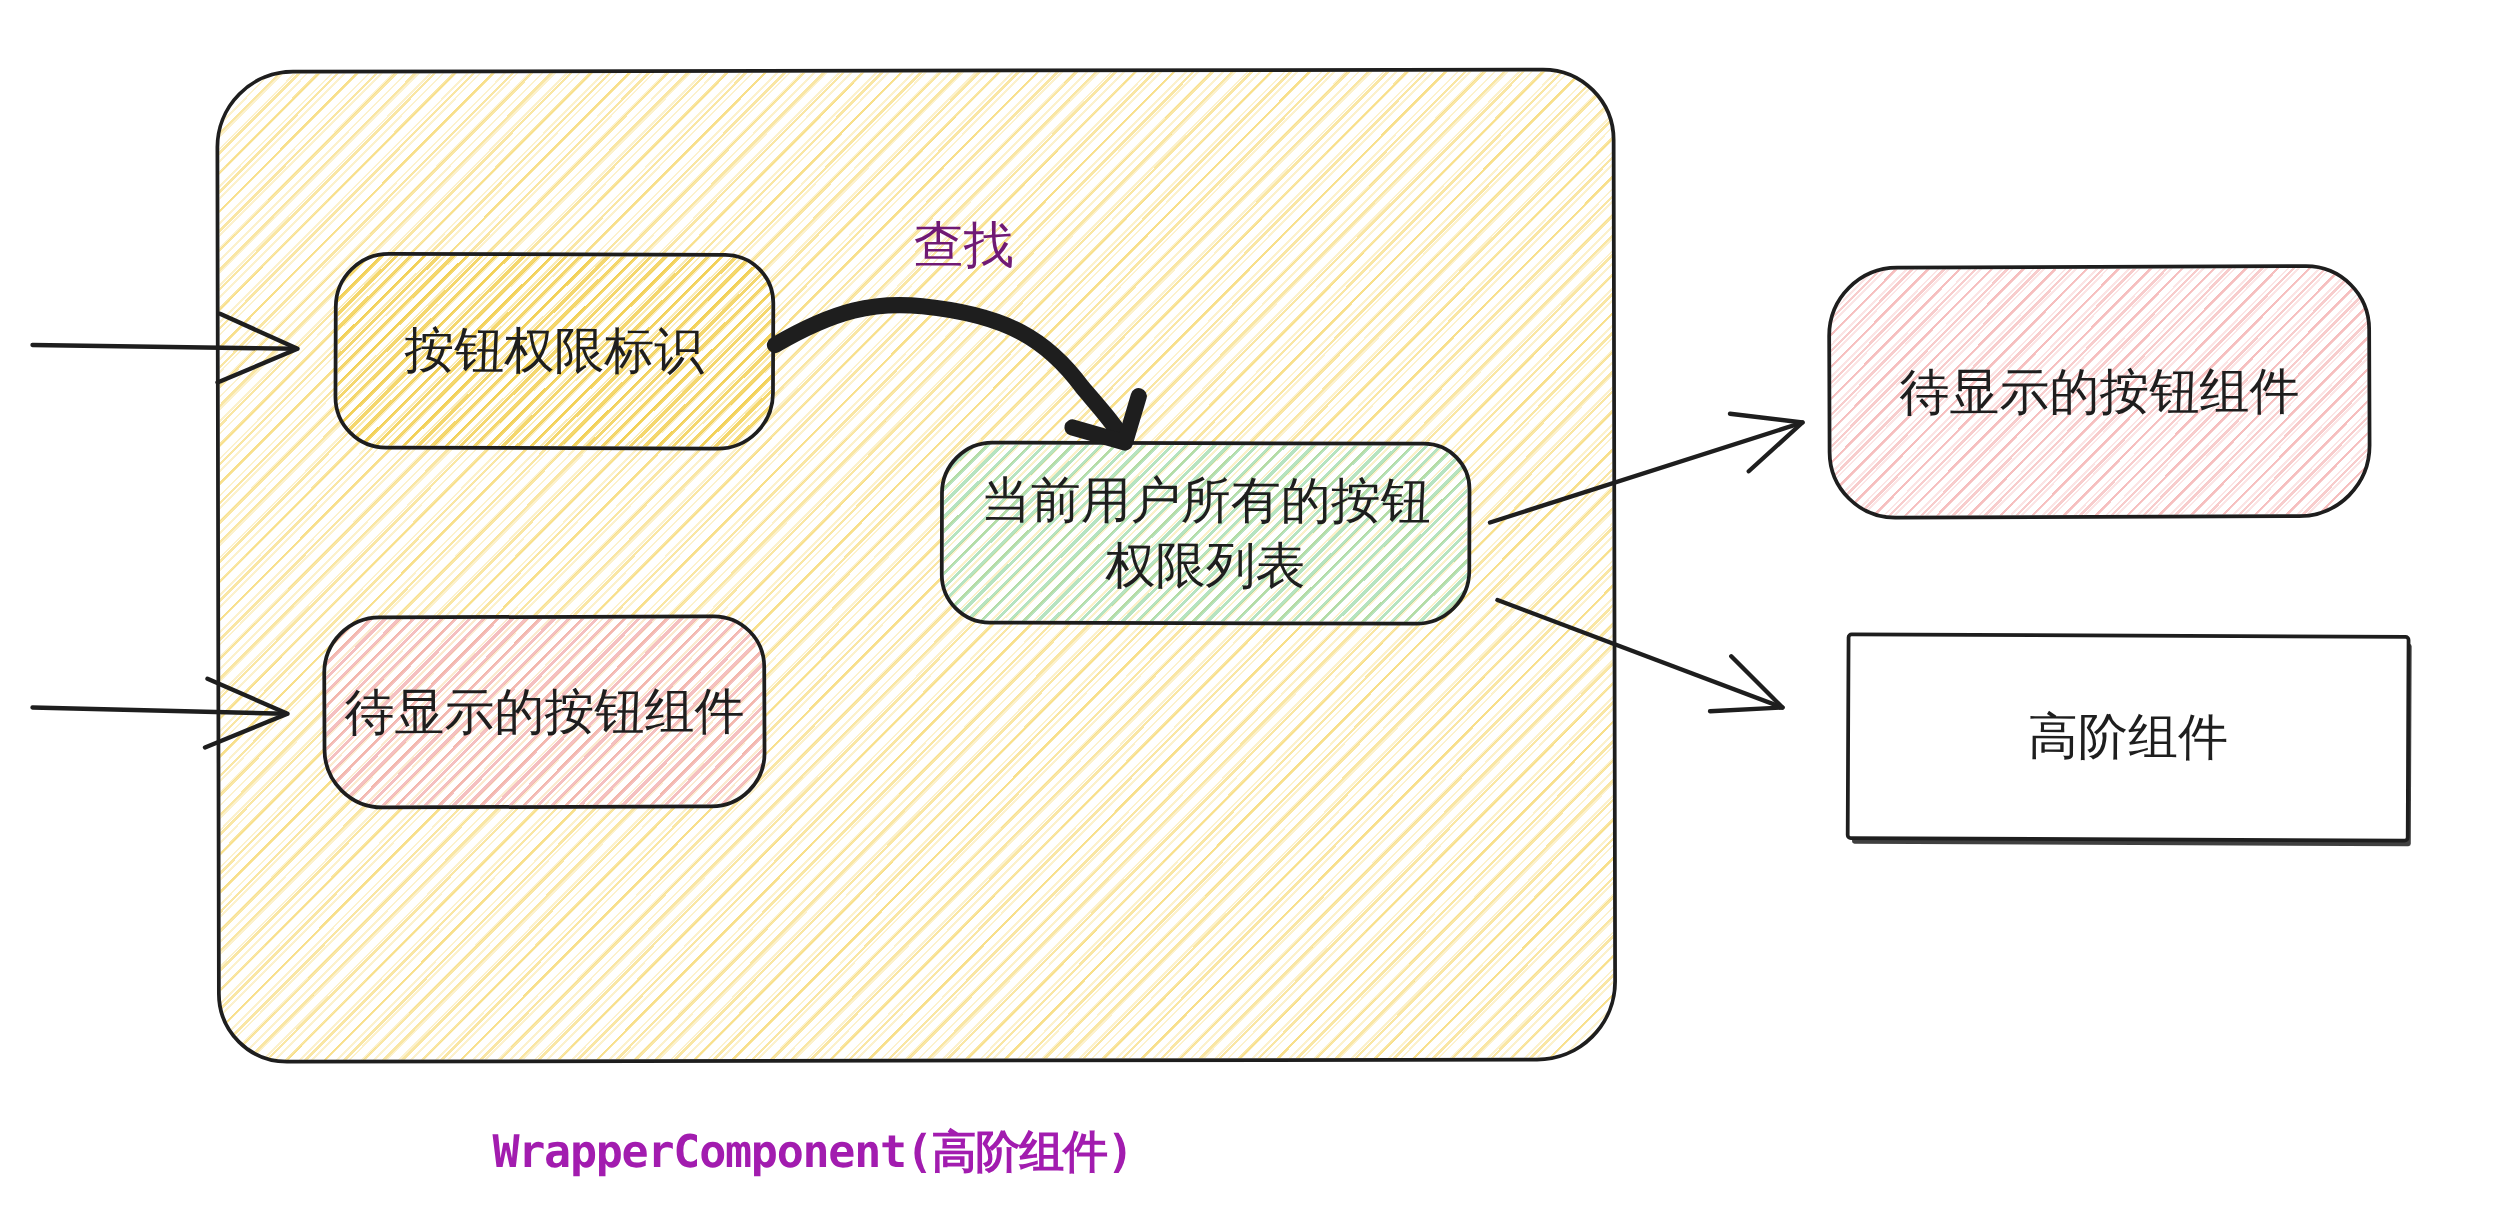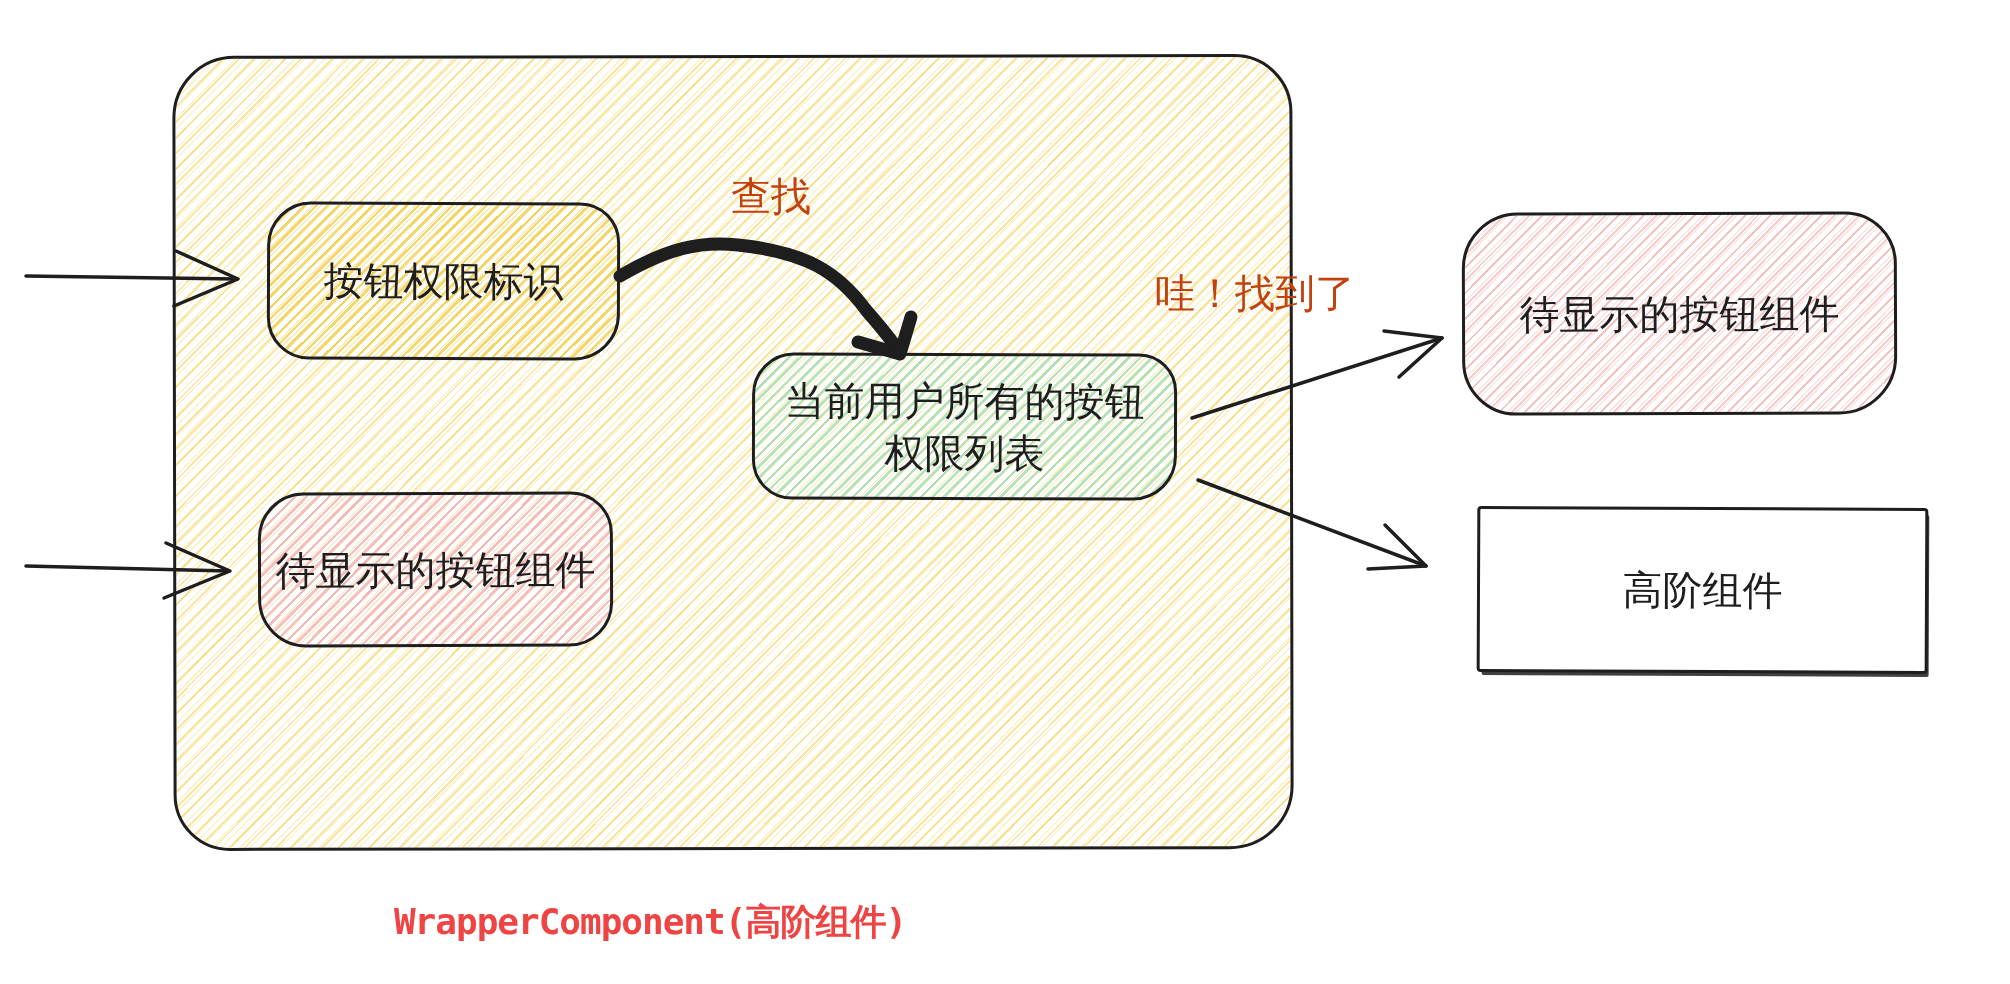--- a/index.html
+++ b/index.html
@@ -106,34 +106,34 @@
   }
   .thin { stroke-width: 3.5px; }
   .thick { stroke-width: 13px; }
 
   
   .edge-label {
     position: absolute;
     font-size: 40px;
     white-space: nowrap;
     transform: translate(-50%, -50%);
-    color: #c2410c;
+    color: #701a75;
   }
 
   
   .caption {
     position: absolute;
     left: 650px; top: 922px;
     transform: translate(-50%, -50%);
     font-family: "DejaVu Sans Mono", monospace;
     font-weight: bold;
     font-size: 36px;
     letter-spacing: -1px;
     white-space: nowrap;
-    color: #ef4444;
+    color: #a21caf;
   }
 </style>
 </head>
 <body>
 
 <div class="canvas">
 
   <div class="wrapper-rect"></div>
 
   <div class="node node-flag">
@@ -168,17 +168,16 @@
     <path class="thick" d="M858 342 L900 354 L911 317"></path>
 
     <path class="thin" d="M1192 418 L1442 338"></path>
     <path class="thin" d="M1384 331 L1442 338 L1399 377"></path>
 
     <path class="thin" d="M1198 480 L1426 566"></path>
     <path class="thin" d="M1385 525 L1426 566 L1368 569"></path>
   </svg>
 
   <div class="edge-label" style="left:771px; top:196px;">查找</div>
-  <div class="edge-label" style="left:1255px; top:293px;">哇！找到了</div>
 
   <div class="caption">WrapperComponent(高阶组件)</div>
 
 </div>
 
 </body></html>

